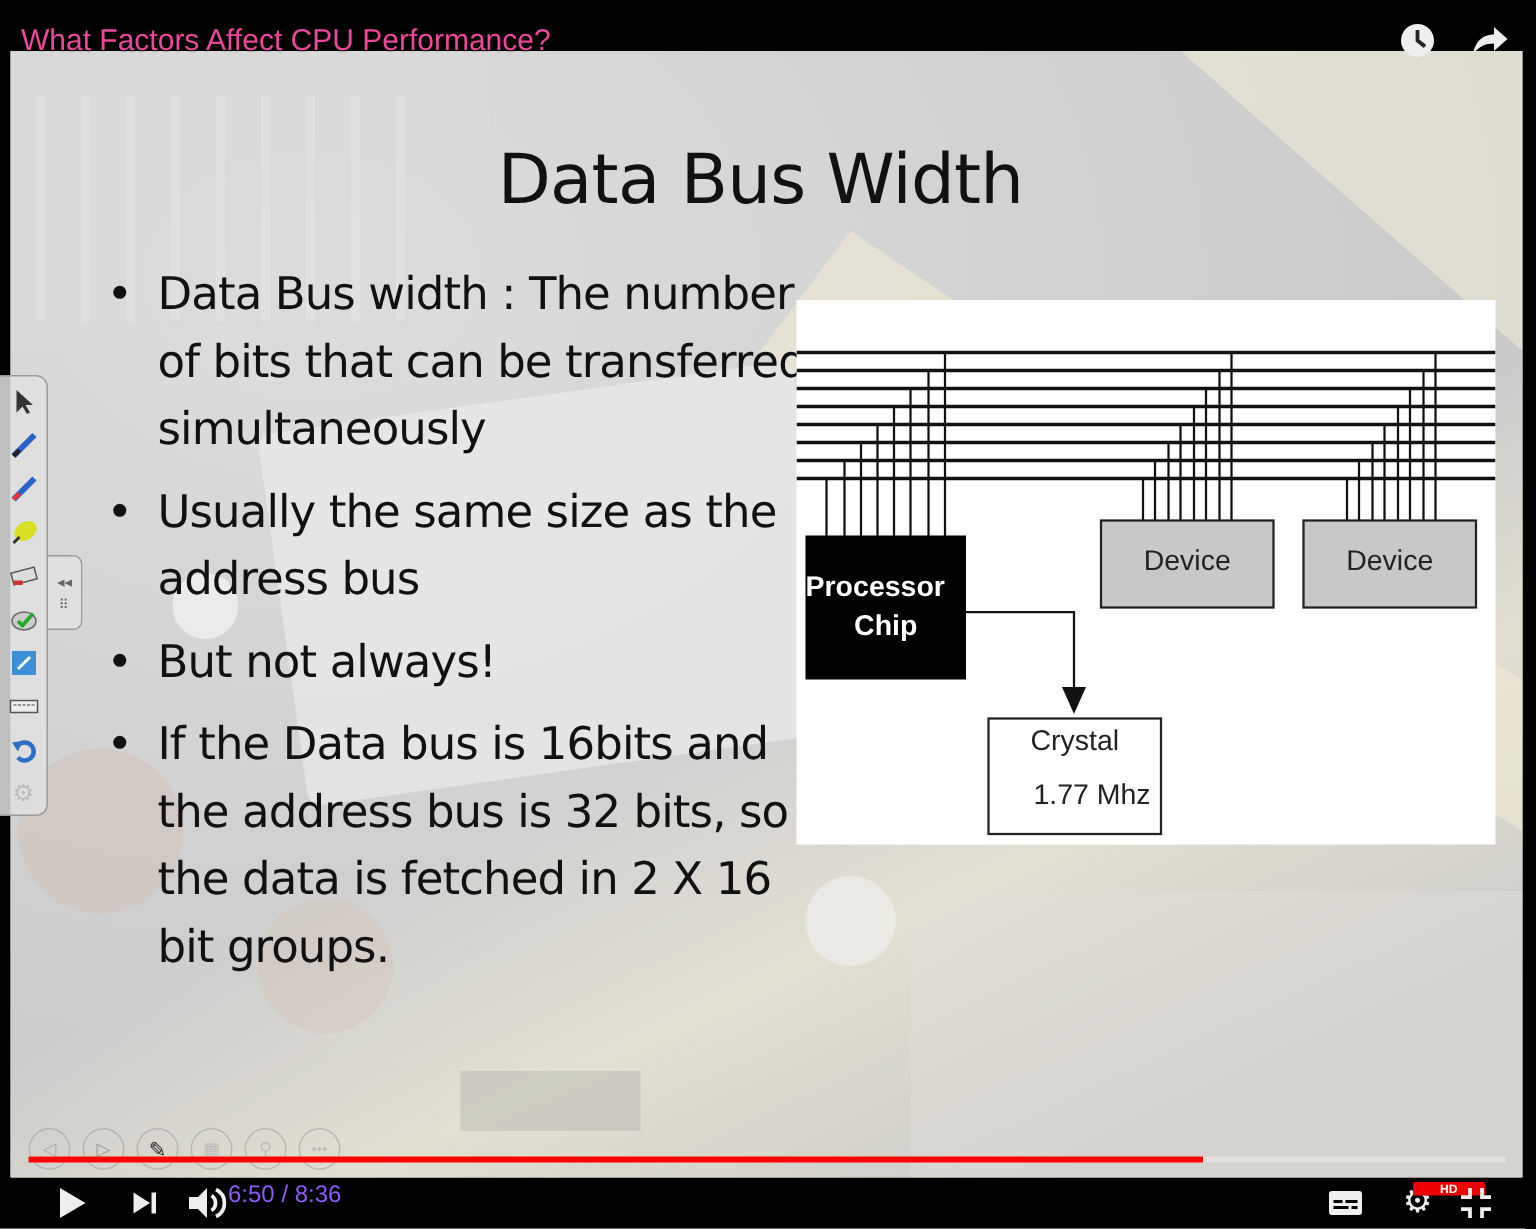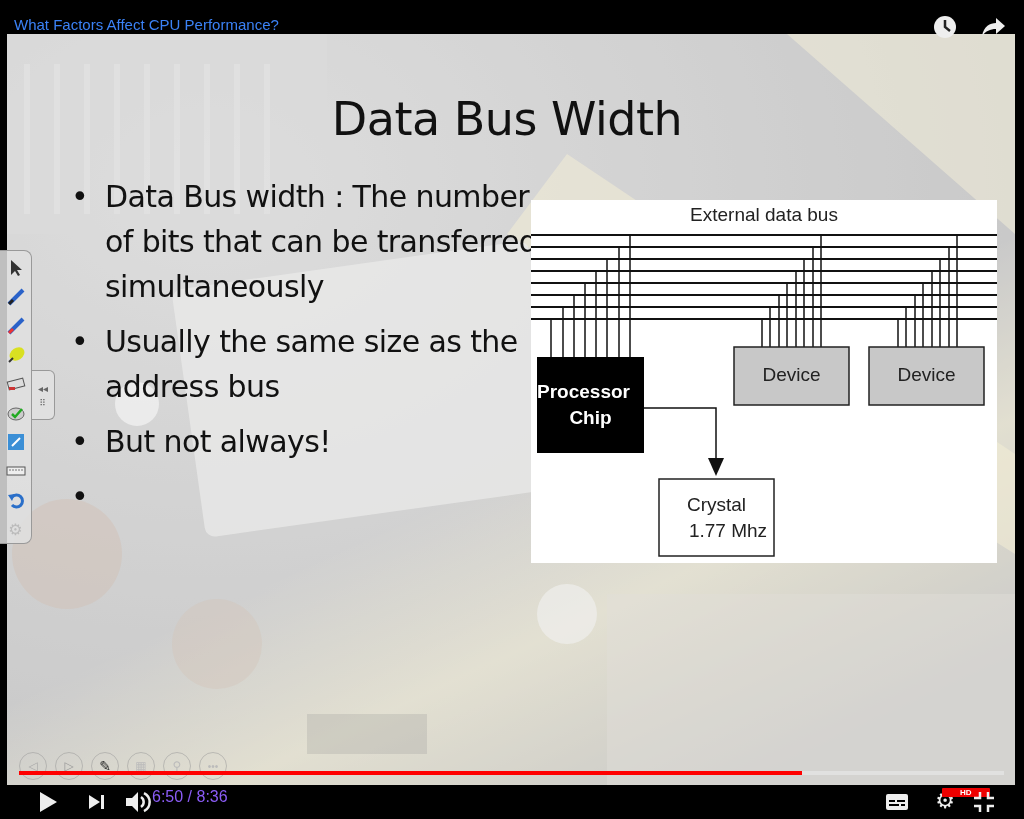--- a/index.html
+++ b/index.html
@@ -11,21 +11,21 @@
     position:absolute; left:7px; top:34px; width:1008px; height:751px; overflow:hidden;
     background:
       linear-gradient(155deg, rgba(255,255,255,0) 55%, rgba(240,232,190,0.55) 70%, rgba(235,226,180,0.3) 80%, rgba(255,255,255,0) 90%),
       radial-gradient(ellipse at 20% 20%, #c9c9c9 0%, #b7b7b7 40%, #a9a9a9 70%),
       #bdbdbd;
   }
   .bg-decor { position:absolute; pointer-events:none; }
   .slide-overlay { position:absolute; inset:0; background:rgba(255,255,255,0.38); }
 
   .title-bar {
-    position:absolute; left:14px; top:16px; color:#3b82f6; font-size:15px; white-space:nowrap;
+    position:absolute; left:14px; top:16px; color:#ec4899; font-size:20px; white-space:nowrap;
     text-shadow:0 0 2px #000;
   }
   .top-icons { position:absolute; right:18px; top:14px; display:flex; gap:22px; align-items:center; }
   .top-icon { width:26px; height:26px; display:flex; align-items:center; justify-content:center; }
 
   .slide-title {
     position:absolute; left:0; width:1000px; top:58px; text-align:center;
     font-family:"DejaVu Sans", sans-serif; font-size:46px; color:#111; letter-spacing:-0.5px;
   }
   .bullets {
@@ -93,21 +93,21 @@
     <rect x="300" y="680" width="120" height="40" fill="#555" opacity="0.25"></rect>
   </svg>
   <div class="slide-overlay"></div>
 
   <div class="slide-title">Data Bus Width</div>
 
   <ul class="bullets">
     <li><span class="dot">•</span><span>Data Bus width : The number of bits that can be transferred simultaneously</span></li>
     <li><span class="dot">•</span><span>Usually the same size as the address bus</span></li>
     <li><span class="dot">•</span><span>But not always!</span></li>
-    <li><span class="dot">•</span></li>
+    <li><span class="dot">•</span><span>If the Data bus is 16bits and the address bus is 32 bits, so  the data is fetched in 2  X 16 bit groups.</span></li>
   </ul>
 
   <div class="diagram">
     <svg width="466" height="363">
       <g stroke="#111" stroke-width="2.2">
         <line x1="0" y1="35" x2="466" y2="35"></line>
           <line x1="0" y1="47" x2="466" y2="47"></line>
         <line x1="0" y1="59" x2="466" y2="59"></line>
           <line x1="0" y1="71" x2="466" y2="71"></line>
         <line x1="0" y1="83" x2="466" y2="83"></line>
@@ -144,26 +144,25 @@
         <line x1="418" y1="47" x2="418" y2="150"></line>
           <line x1="426" y1="35" x2="426" y2="150"></line>
       </g>
       <rect x="6" y="157" width="107" height="96" fill="#000"></rect>
       <rect x="203" y="147" width="115" height="58" fill="#c8c8c8" stroke="#222" stroke-width="1.5"></rect>
       <rect x="338" y="147" width="115" height="58" fill="#c8c8c8" stroke="#222" stroke-width="1.5"></rect>
       <polyline points="113,208 185,208 185,265" fill="none" stroke="#111" stroke-width="1.5"></polyline>
       <polygon points="177,258 193,258 185,276" fill="#111"></polygon>
       <rect x="128" y="279" width="115" height="77" fill="#fff" stroke="#222" stroke-width="1.5"></rect>
     </svg>
-    <div class="diagram-label" style="left:0;width:466px;top:4px;">External data bus</div>
     <div class="diagram-label" style="left:6px;width:93px;top:181px;color:#fff;font-weight:bold;">Processor</div>
     <div class="diagram-label" style="left:6px;width:107px;top:207px;color:#fff;font-weight:bold;">Chip</div>
     <div class="diagram-label" style="left:203px;width:115px;top:164px;">Device</div>
     <div class="diagram-label" style="left:338px;width:115px;top:164px;">Device</div>
-    <div class="diagram-label" style="left:128px;width:115px;top:294px;text-align:center;">Crystal</div>
+    <div class="diagram-label" style="left:128px;width:115px;top:284px;text-align:center;">Crystal</div>
     <div class="diagram-label" style="left:128px;width:138px;top:320px;">1.77 Mhz</div>
   </div>
 
   <div class="slide-nav">
     <div class="nav-circle">
         <span style="color:#aaa;font-size:12px;">◁</span>
       </div>
     <div class="nav-circle">
         <span style="color:#999;font-size:12px;">▷</span>
       </div>

